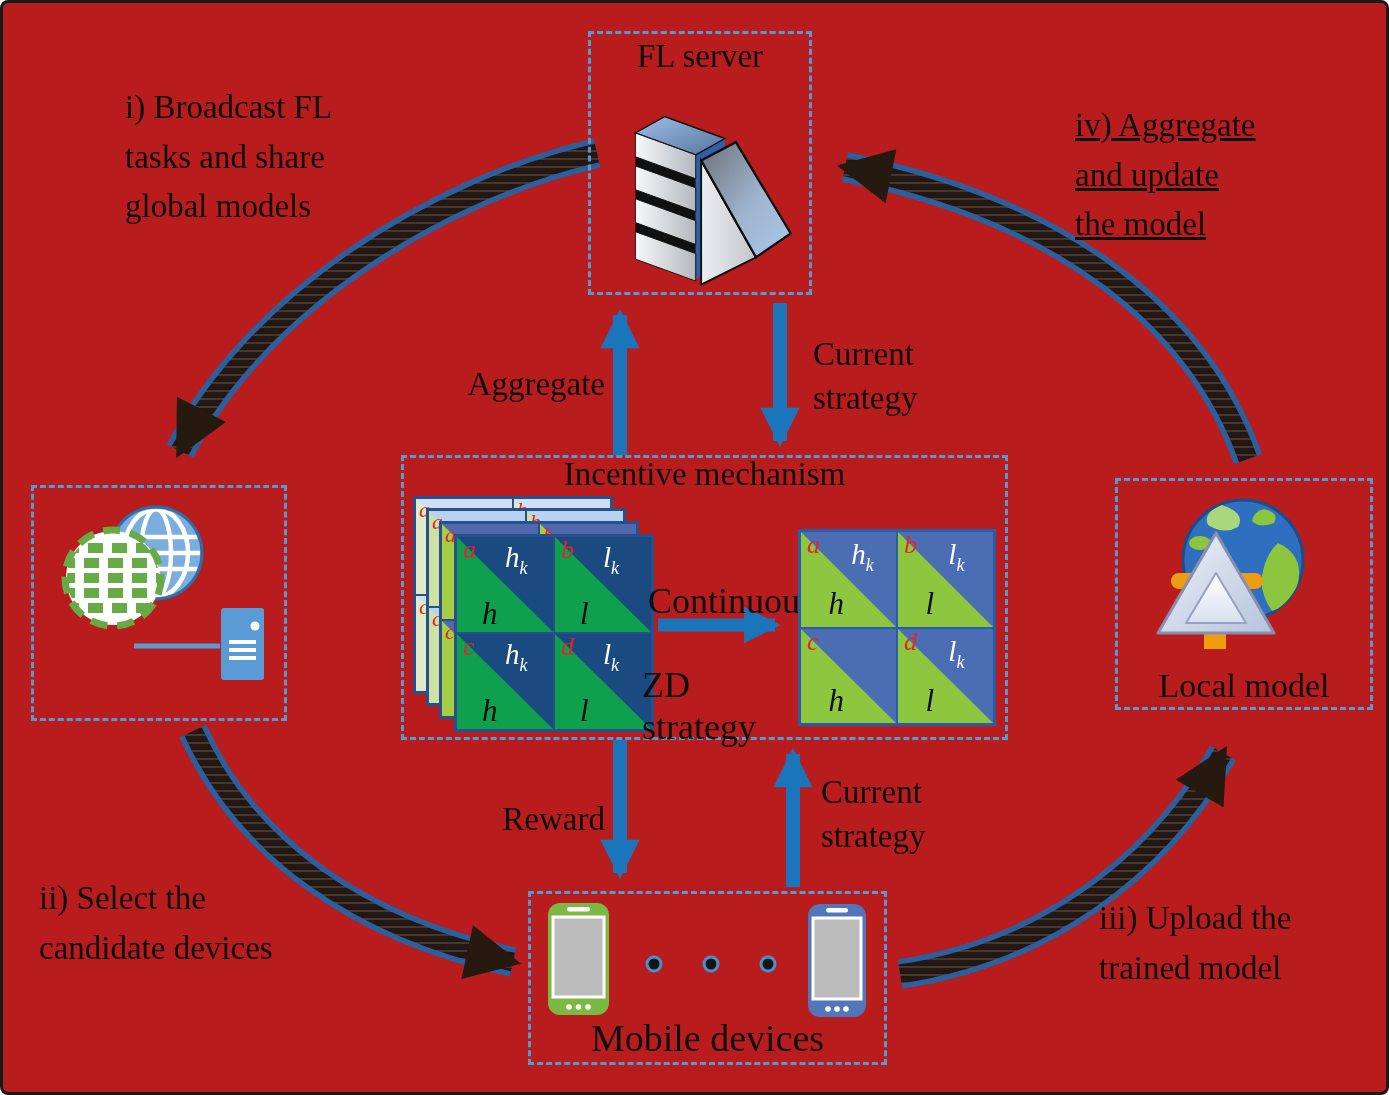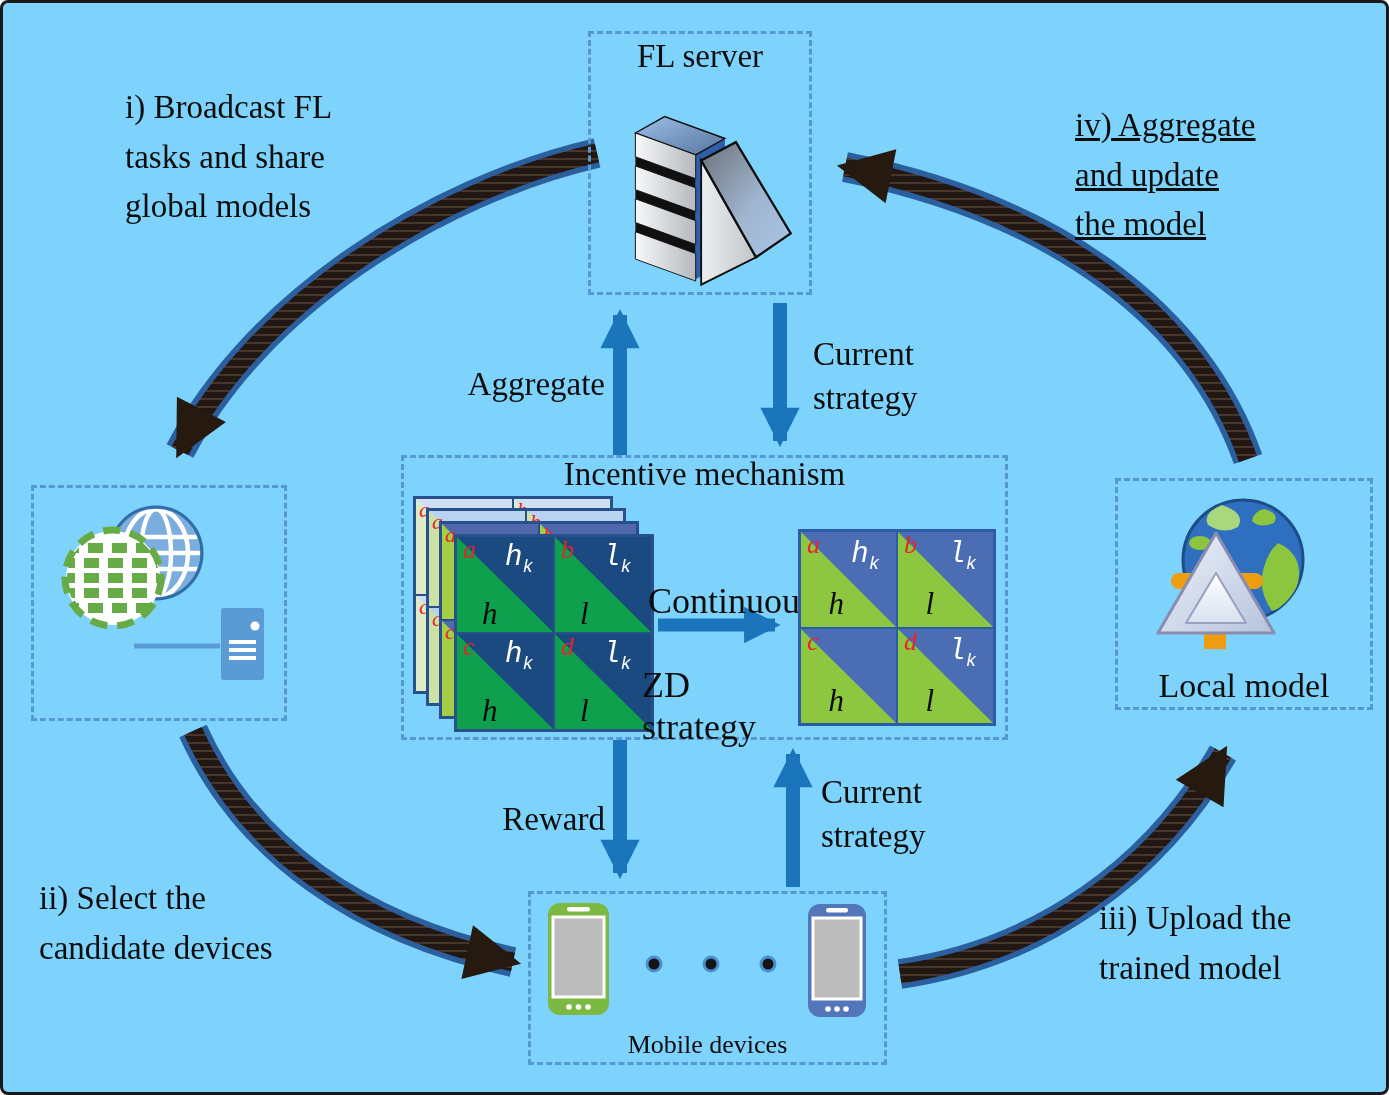--- a/index.html
+++ b/index.html
@@ -1,38 +1,38 @@
 <!DOCTYPE html>
 <html><head>
 <meta charset="utf-8">
 <style>
   html,body{margin:0;padding:0;background:#fff;}
   body{font-family:"Liberation Serif","DejaVu Serif",serif;color:#0d0d0d;}
-  #stage{position:relative;width:1389px;height:1095px;background:#7dd3fc;
+  #stage{position:relative;width:1389px;height:1095px;background:#b91c1c;
          border:3px solid #191919;border-radius:8px;box-sizing:border-box;overflow:hidden;}
   #overlay{position:absolute;left:0;top:0;z-index:1;pointer-events:none;}
   .dbox{position:absolute;border:3px dashed #5598d2;box-sizing:border-box;background:transparent;z-index:2;}
   .boxtitle{position:absolute;left:0;width:100%;text-align:center;font-size:33px;}
   .step{position:absolute;z-index:2;font-size:33px;line-height:1.5;white-space:pre-line;}
   .flowlab{position:absolute;z-index:2;font-size:33px;line-height:1.32;}
   .r{text-align:right;}
   .zdlab{position:absolute;text-align:left;font-size:36px;}
   
   .mx{position:absolute;display:grid;grid-template-columns:1fr 1fr;grid-template-rows:1fr 1fr;
       width:200px;height:198px;border:2px solid #27508c;box-sizing:border-box;}
   .mx .c{position:relative;border:1.5px solid #27508c;box-sizing:border-box;}
   .l1 .c{background:linear-gradient(to top right,#dfeac6 49.5%,#cfe0f4 50.5%);}
   .l2 .c{background:linear-gradient(to top right,#cbe2a4 49.5%,#b7d3ef 50.5%);}
   .l3 .c{background:linear-gradient(to top right,#a6ce45 49.5%,#5069ae 50.5%);}
   .front .c{background:linear-gradient(to top right,#0ea04c 49.6%,#1a4a7f 50.4%);}
   .result{width:198px;height:197px;border-color:#2b5ca8;}
   .result .c{border-color:#2b5ca8;background:linear-gradient(to top right,#8dc63f 49.6%,#4b6db4 50.4%);}
   .corner{position:absolute;top:-3px;left:6px;color:#e8232a;font-style:italic;font-size:26px;line-height:1.2;}
   .l1 .corner,.l2 .corner,.l3 .corner{font-size:22px;left:3px;top:-2px;}
-  .wlab{position:absolute;top:5px;left:50%;color:#fff;font-style:italic;font-size:29px;line-height:1.1;font-family:Liberation Mono, monospace;}
+  .wlab{position:absolute;top:5px;left:50%;color:#fff;font-style:italic;font-size:29px;line-height:1.1;}
   .wlab sub{font-size:18px;font-style:italic;}
   .blab{position:absolute;bottom:1px;left:26%;color:#0b0b0b;font-style:italic;font-size:31px;line-height:1.1;}
   .result .wlab{top:7px;left:53%;}
   .result .blab{bottom:5px;left:29%;}
 </style>
 </head>
 <body>
 
 <div id="stage">
 
@@ -199,21 +199,21 @@
       </g>
       <g transform="translate(277,10)">
         <rect x="0" y="0" width="58" height="113" rx="12" fill="#5376bb"></rect>
         <rect x="5" y="14" width="48" height="81" fill="#bcbcbc" stroke="#ffffff" stroke-width="3"></rect>
         <rect x="18" y="4" width="22" height="4.5" rx="2.2" fill="#ffffff"></rect>
         <circle cx="20" cy="105" r="2.8" fill="#ffffff"></circle>
         <circle cx="29" cy="105" r="2.8" fill="#ffffff"></circle>
         <circle cx="38" cy="105" r="2.8" fill="#ffffff"></circle>
       </g>
     </svg>
-    <div class="boxtitle" style="bottom:2px;font-size:26px;">Mobile devices</div>
+    <div class="boxtitle" style="bottom:2px;font-size:38px;">Mobile devices</div>
   </div>
 
   <div class="dbox" id="box-incentive" style="left:398px;top:452px;width:607px;height:285px;">
     <div class="boxtitle" style="top:-2px;">Incentive mechanism</div>
 
     <div class="mx l1" style="left:9px;top:38px;">
       <div class="c">
           <span class="corner">a</span>
         </div>
       <div class="c">

